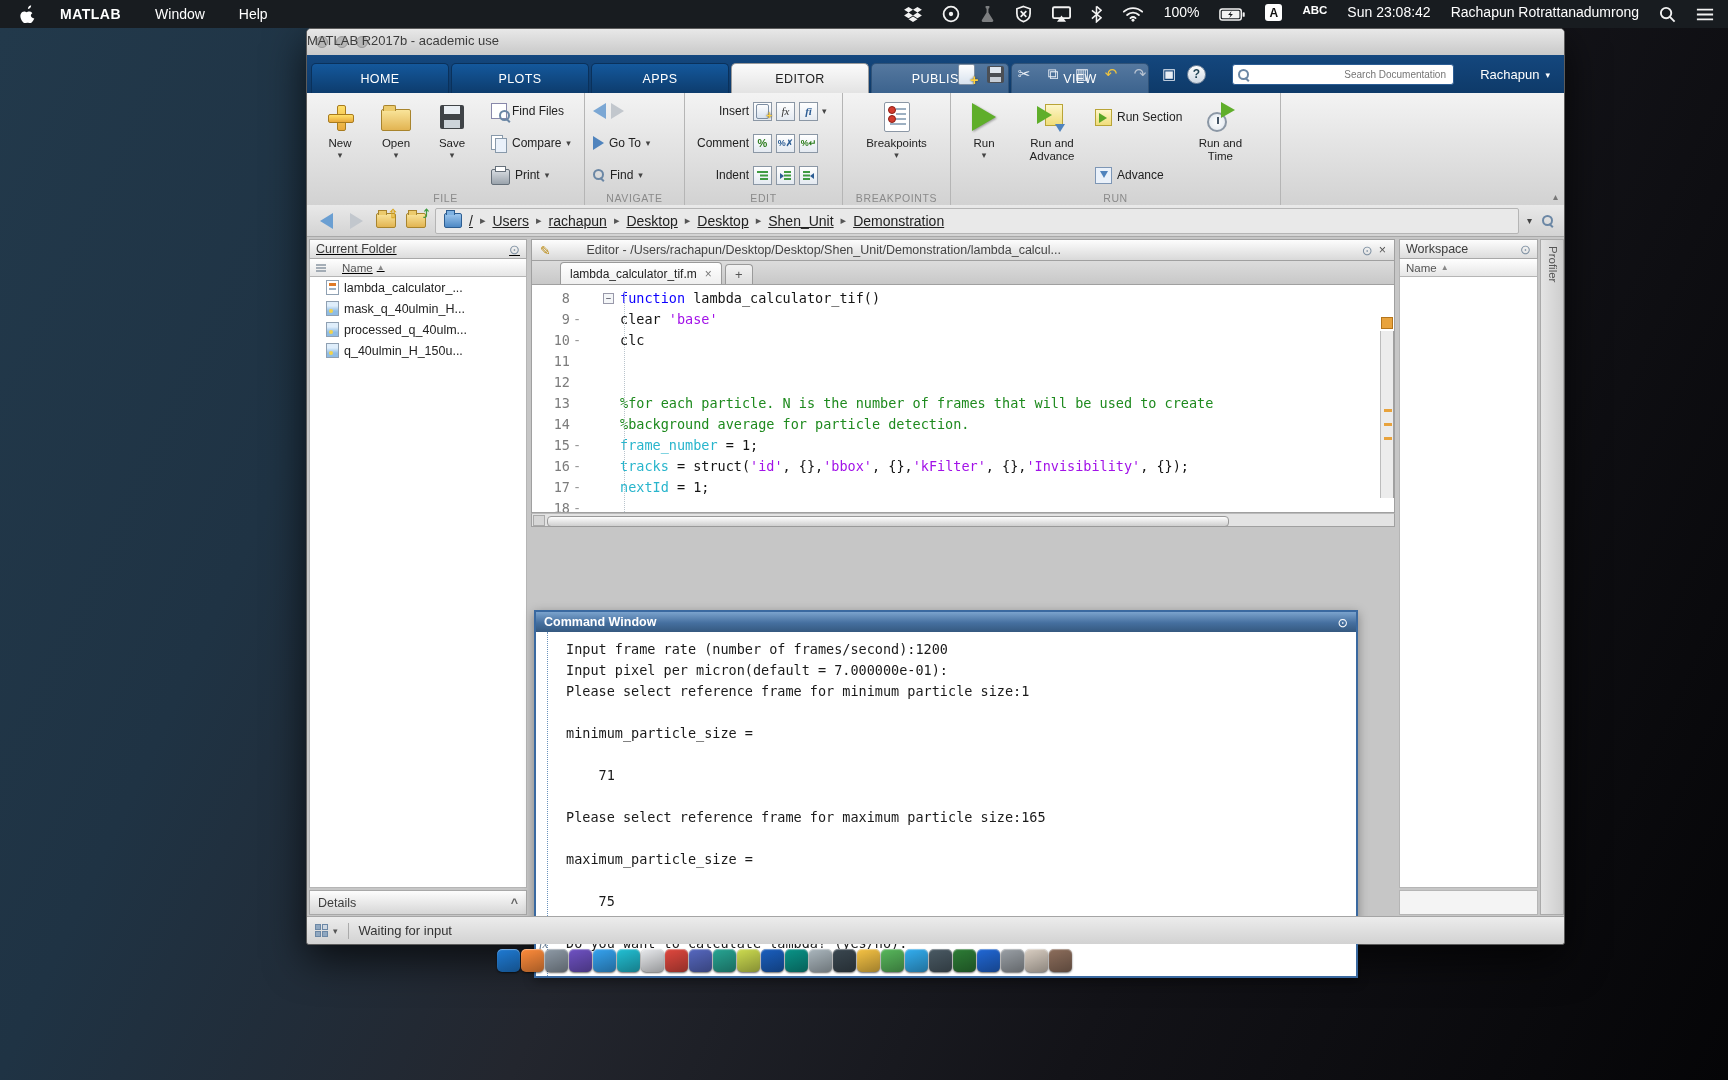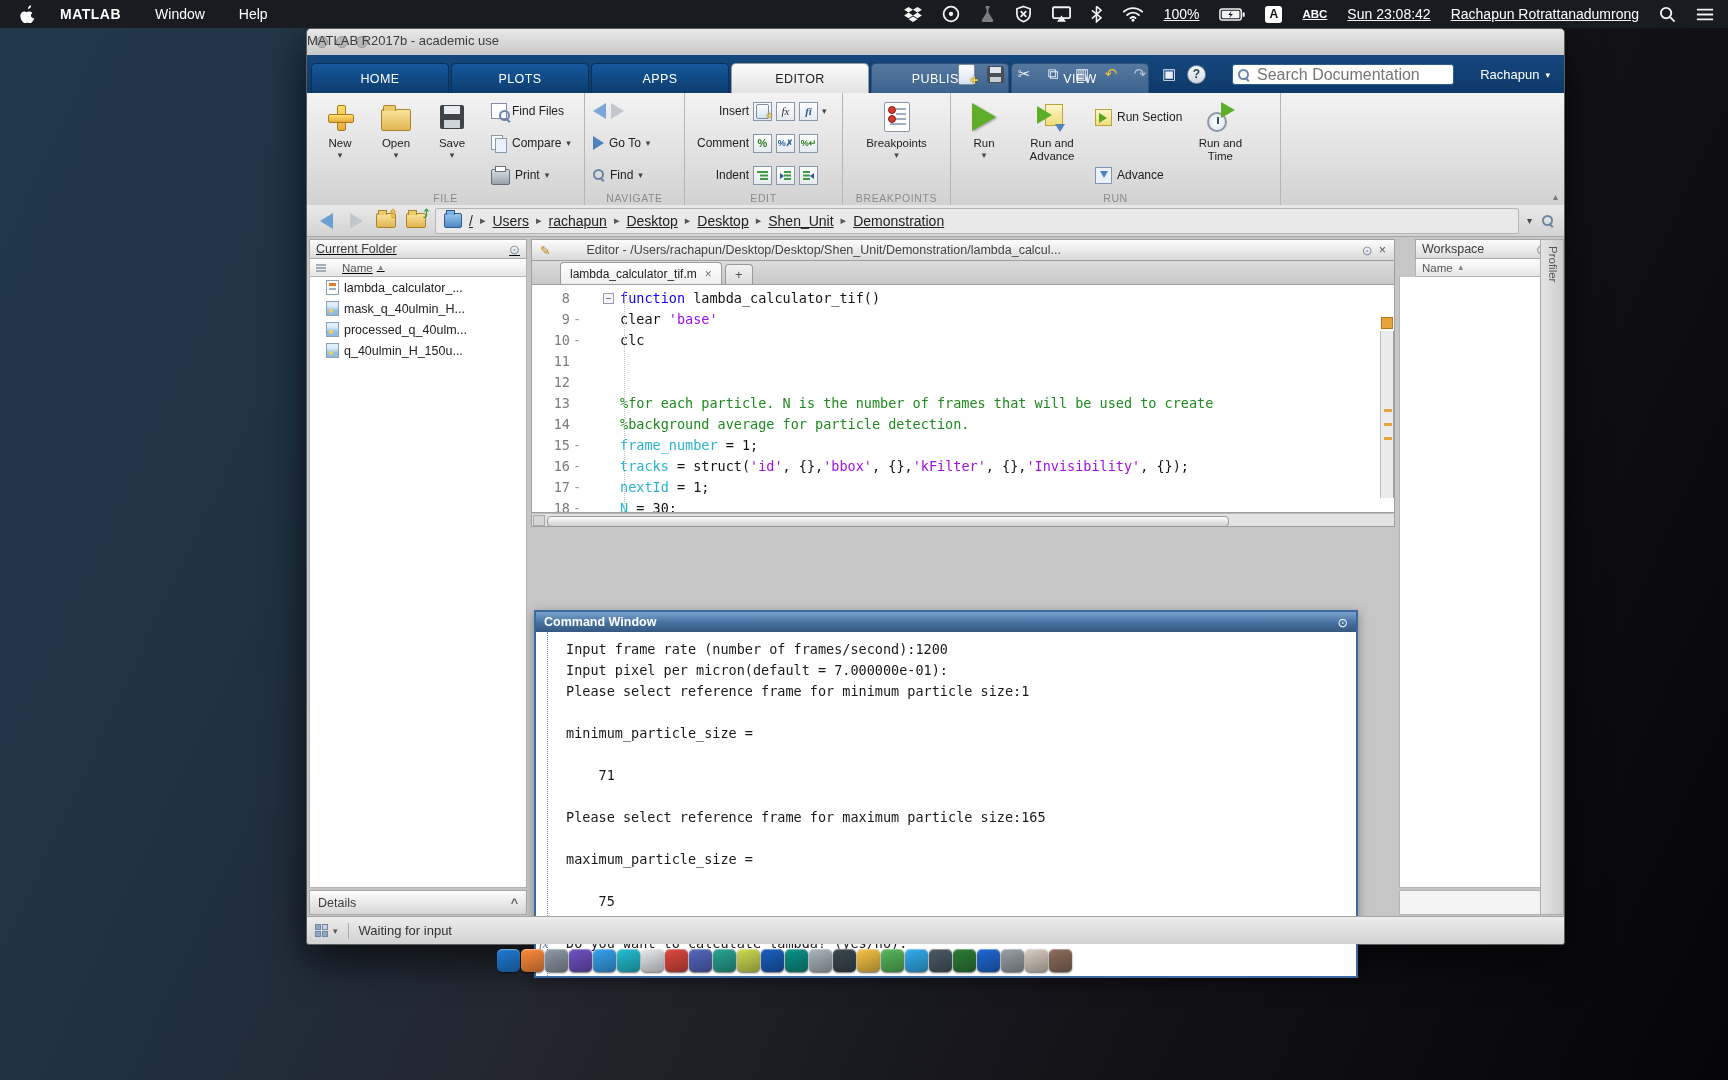--- a/index.html
+++ b/index.html
@@ -5,21 +5,21 @@
   html,body{margin:0;padding:0;width:1728px;height:1080px;overflow:hidden;background:#000;
     font-family:"Liberation Sans",sans-serif;-webkit-font-smoothing:antialiased;}
 
   
   #menubar{position:absolute;left:0;top:0;width:1728px;height:28px;background:#181c20;
     display:flex;align-items:center;color:#f2f2f2;font-size:14px;z-index:50;}
   #menubar .apple{margin-left:18px;width:18px;height:18px;display:flex;align-items:center;justify-content:center;}
   #mb-menus{display:flex;align-items:center;gap:34px;margin-left:24px;}
   .mb-item{color:#fff;}
   .mb-item.bold{font-weight:bold;letter-spacing:.5px;}
-  #mb-right{margin-left:auto;display:flex;align-items:center;gap:20px;margin-right:14px;text-decoration:underline;}
+  #mb-right{margin-left:auto;display:flex;align-items:flex-start;gap:20px;margin-right:14px;}
   #mb-right .sico{display:flex;align-items:center;justify-content:center;height:20px;}
   #mb-right svg{display:block;}
   .mb-txt{color:#fff;}
   .inputA{background:#fff;color:#111;font-weight:bold;font-size:12px;border-radius:3px;
     width:17px;height:17px;display:flex;align-items:center;justify-content:center;}
   .dim{opacity:.55;}
 
   
   #desktop{position:absolute;left:0;top:28px;width:1728px;height:1052px;
     background:linear-gradient(115deg,#22394b 0%,#1f3344 22%,#23262e 45%,#131318 70%,#050507 100%);}
@@ -55,21 +55,21 @@
   .q-floppy{position:relative;width:17px;height:17px;background:#4b4f55;border-radius:2px;}
   .q-floppy::before{content:'';position:absolute;left:3px;top:1px;right:3px;height:6px;background:#dfe6ee;}
   .q-floppy::after{content:'';position:absolute;left:3px;bottom:1px;right:3px;height:5px;background:#c6cdd6;}
   .q-glyph{font-size:15px;color:#e9eef5;}
   .q-gold{color:#f0c53e;}
   .q-gray{color:#b9c4d2;}
   .q-help{width:17px;height:17px;border-radius:50%;background:linear-gradient(#fdfdfd,#cfd9e4);color:#245;
     font-weight:bold;font-size:12px;display:flex;align-items:center;justify-content:center;border:1px solid #7d8ea2;}
   #searchbox{position:absolute;left:925px;top:9px;width:222px;height:21px;background:#fff;border:1px solid #2c5d94;
     border-radius:3px;display:flex;align-items:center;padding:0 5px;gap:5px;box-sizing:border-box;}
-  #searchbox input{border:none;outline:none;flex:1;font-size:16px;color:#333;font-family:"Liberation Sans",sans-serif;background:transparent;}
+  #searchbox input{border:none;outline:none;flex:1;font-size:10px;color:#333;font-family:"Liberation Sans",sans-serif;background:transparent;text-align:right;}
   .mag{position:relative;width:12px;height:12px;flex:0 0 auto;}
   .mag::before{content:'';position:absolute;left:0;top:0;width:7px;height:7px;border:2px solid #6b87a5;border-radius:50%;}
   .mag::after{content:'';position:absolute;left:8px;top:8px;width:5px;height:2px;background:#6b87a5;transform:rotate(45deg);transform-origin:0 0;}
   #account{position:absolute;right:14px;top:12px;color:#fff;font-size:13px;display:flex;gap:6px;align-items:center;}
 
   
   #ribbon{position:absolute;left:0;top:64px;right:0;height:112px;
     background:linear-gradient(#f3f3f3,#d2d2d2);border-bottom:1px solid #9f9f9f;display:flex;}
   .rsec{position:relative;border-right:1px solid #b5b5b5;box-sizing:border-box;padding:6px 8px 18px 8px;display:flex;gap:6px;}
   .rsec-label{position:absolute;bottom:1px;left:0;right:0;text-align:center;font-size:10.5px;color:#8a8a8a;letter-spacing:.6px;}
@@ -201,21 +201,21 @@
     color:#fff;font-size:12.5px;font-weight:bold;padding:0 8px;box-sizing:border-box;}
   #cw-titlebar .sp{flex:1;}
   #cw-body{position:absolute;left:0;top:20px;right:0;bottom:0;overflow:hidden;
     font-family:"DejaVu Sans Mono",monospace;font-size:13.5px;line-height:21px;color:#1a1a1a;padding:7px 0 0 30px;}
   #cw-rule{position:absolute;left:11px;top:20px;bottom:0;border-left:1px dotted #6b93bd;}
   .cw-line{white-space:pre;}
   #cw-prompt{display:flex;align-items:center;white-space:pre;}
   #fx{position:absolute;left:3px;font-family:"Liberation Serif",serif;font-style:italic;font-size:13px;color:#6b7f93;}
 
   
-  #wspanel{position:absolute;left:1092px;top:2px;width:139px;bottom:2px;padding-left:16px;}
+  #wspanel{position:absolute;left:1092px;top:2px;width:139px;bottom:2px;}
   #ws-body{position:absolute;left:0;top:38px;right:0;bottom:27px;background:#fff;border:1px solid #b5b5b5;border-top:none;}
   #ws-foot{position:absolute;left:0;bottom:0;right:0;height:25px;background:#f4f4f4;border:1px solid #b5b5b5;box-sizing:border-box;}
 
   
   #profstrip{position:absolute;left:1233px;top:2px;width:24px;bottom:2px;background:linear-gradient(90deg,#e4e4e4,#cdcdcd);border:1px solid #aaa;box-sizing:border-box;}
   #profstrip .vtext{writing-mode:vertical-rl;font-size:11.5px;color:#555;margin:6px auto 0 auto;display:block;width:14px;}
 
   
   #statusbar{position:absolute;left:0;bottom:0;right:0;height:27px;background:linear-gradient(#ececec,#d2d2d2);
     border-top:1px solid #a5a5a5;border-radius:0 0 3px 3px;display:flex;align-items:center;font-size:13px;color:#333;}
@@ -629,21 +629,21 @@
             <div class="cl"><span class="ln">8</span><span class="dash"></span><span class="fold"><span class="fbox">−</span></span><span class="ctext"><span class="tk-kw">function </span><span class="tk-pl">lambda_calculator_tif()</span></span></div>
             <div class="cl"><span class="ln">9</span><span class="dash">-</span><span class="fold"></span><span class="ctext"><span class="tk-pl">clear </span><span class="tk-str">'base'</span></span></div>
             <div class="cl"><span class="ln">10</span><span class="dash">-</span><span class="fold"></span><span class="ctext"><span class="tk-pl">clc</span></span></div>
             <div class="cl"><span class="ln">11</span><span class="dash"></span><span class="fold"></span><span class="ctext"></span></div>
             <div class="cl"><span class="ln">12</span><span class="dash"></span><span class="fold"></span></div>
             <div class="cl"><span class="ln">13</span><span class="dash"></span><span class="fold"></span><span class="ctext"><span class="tk-cmt">%for each particle. N is the number of frames that will be used to create</span></span></div>
             <div class="cl"><span class="ln">14</span><span class="dash"></span><span class="fold"></span><span class="ctext"><span class="tk-cmt">%background average for particle detection.</span></span></div>
             <div class="cl"><span class="ln">15</span><span class="dash">-</span><span class="fold"></span><span class="ctext"><span class="tk-var">frame_number</span><span class="tk-pl"> = 1;</span></span></div>
             <div class="cl"><span class="ln">16</span><span class="dash">-</span><span class="fold"></span><span class="ctext"><span class="tk-var">tracks</span><span class="tk-pl"> = struct(</span><span class="tk-str">'id'</span><span class="tk-pl">, {},</span><span class="tk-str">'bbox'</span><span class="tk-pl">, {},</span><span class="tk-str">'kFilter'</span><span class="tk-pl">, {},</span><span class="tk-str">'Invisibility'</span><span class="tk-pl">, {});</span></span></div>
             <div class="cl"><span class="ln">17</span><span class="dash">-</span><span class="fold"></span><span class="ctext"><span class="tk-var">nextId</span><span class="tk-pl"> = 1;</span></span></div>
-            <div class="cl"><span class="ln">18</span><span class="dash">-</span><span class="fold"></span><span class="ctext"><span class="tk-var">N</span><span class="tk-pl"> = 30;</span></span></div>
+            <div class="cl"><span class="ln">18</span><span class="dash">-</span><span class="fold"></span></div>
           </div>
         <div id="indent-guide"></div>
         <div id="ed-vscroll">
           <span class="vmark" style="top:78px;"></span>
           <span class="vmark" style="top:92px;"></span>
           <span class="vmark" style="top:106px;"></span>
         </div>
         <div id="ed-vind"></div>
       </div>
       <div id="ed-hscroll">

